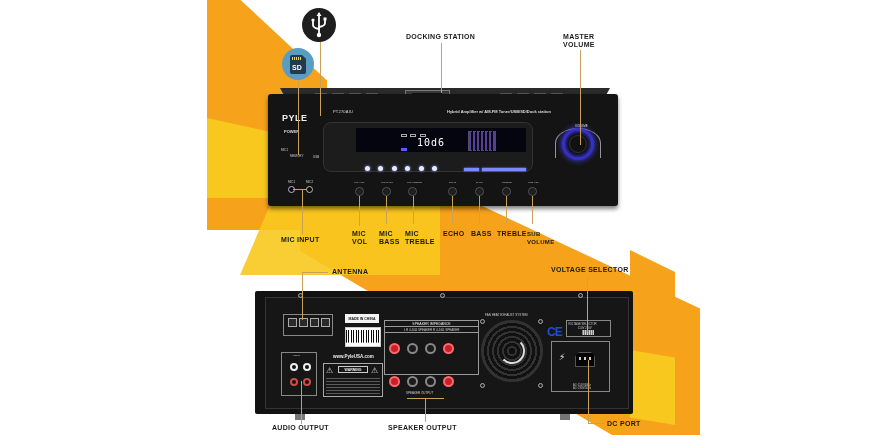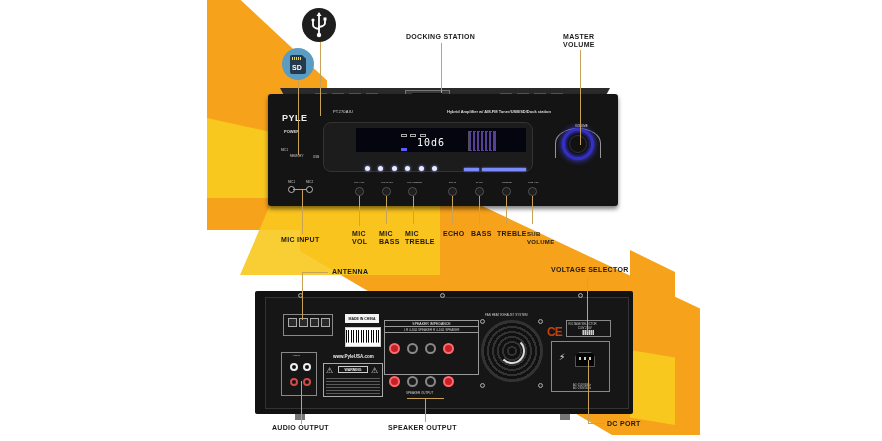--- a/index.html
+++ b/index.html
@@ -104,21 +104,21 @@
   .post.black { background: #1a1a1a; border-color: #888; }
   .spk-out-lbl { position: absolute; left: 406px; top: 391px; font-size: 3px; color: #ccc; }
 
   .fan-lbl { position: absolute; left: 485px; top: 313px; font-size: 3px; color: #ccc; }
   .fan { position: absolute; left: 481px; top: 320px; width: 62px; height: 62px; border-radius: 50%;
     background: repeating-radial-gradient(circle, #111 0 3px, #333 3px 5px); border: 2px solid #333; }
   .fan-hub { position: absolute; left: 499px; top: 338px; width: 26px; height: 26px; border-radius: 50%; border: 2px solid #ddd;
     border-top-color: transparent; border-left-color: transparent; }
   .screw { position: absolute; width: 5px; height: 5px; border-radius: 50%; border: 1px solid #aaa; background: #222; }
 
-  .ce { position: absolute; left: 547px; top: 325px; font-size: 12px; color: #c2410c; font-weight: bold; letter-spacing: -1px; }
+  .ce { position: absolute; left: 547px; top: 325px; font-size: 12px; color: #1d4ed8; font-weight: bold; letter-spacing: -1px; }
   .vs-box { position: absolute; left: 566px; top: 320px; width: 45px; height: 17px; border: 1px solid #888; }
   .vs-lbl { position: absolute; left: 568px; top: 322px; font-size: 2.8px; color: #ccc; }
   .vs-switch { position: absolute; left: 582px; top: 330px; width: 12px; height: 5px; background: #ccc;
     background-image: repeating-linear-gradient(90deg, #777 0 1px, #ccc 1px 2px); }
   .dc-box { position: absolute; left: 551px; top: 341px; width: 59px; height: 51px; border: 1px solid #888; }
   .iec { position: absolute; left: 575px; top: 352px; width: 20px; height: 15px; background: #050505; border: 1px solid #555;
     clip-path: polygon(20% 0, 80% 0, 100% 30%, 100% 100%, 0 100%, 0 30%); }
   .iec-pin { position: absolute; top: 357px; width: 2px; height: 3px; background: #ccc; }
   .bolt { position: absolute; left: 559px; top: 352px; font-size: 9px; color: #eee; }
   .dc-txt { position: absolute; left: 573px; top: 384px; font-size: 2.6px; color: #ccc; line-height: 3px; }

